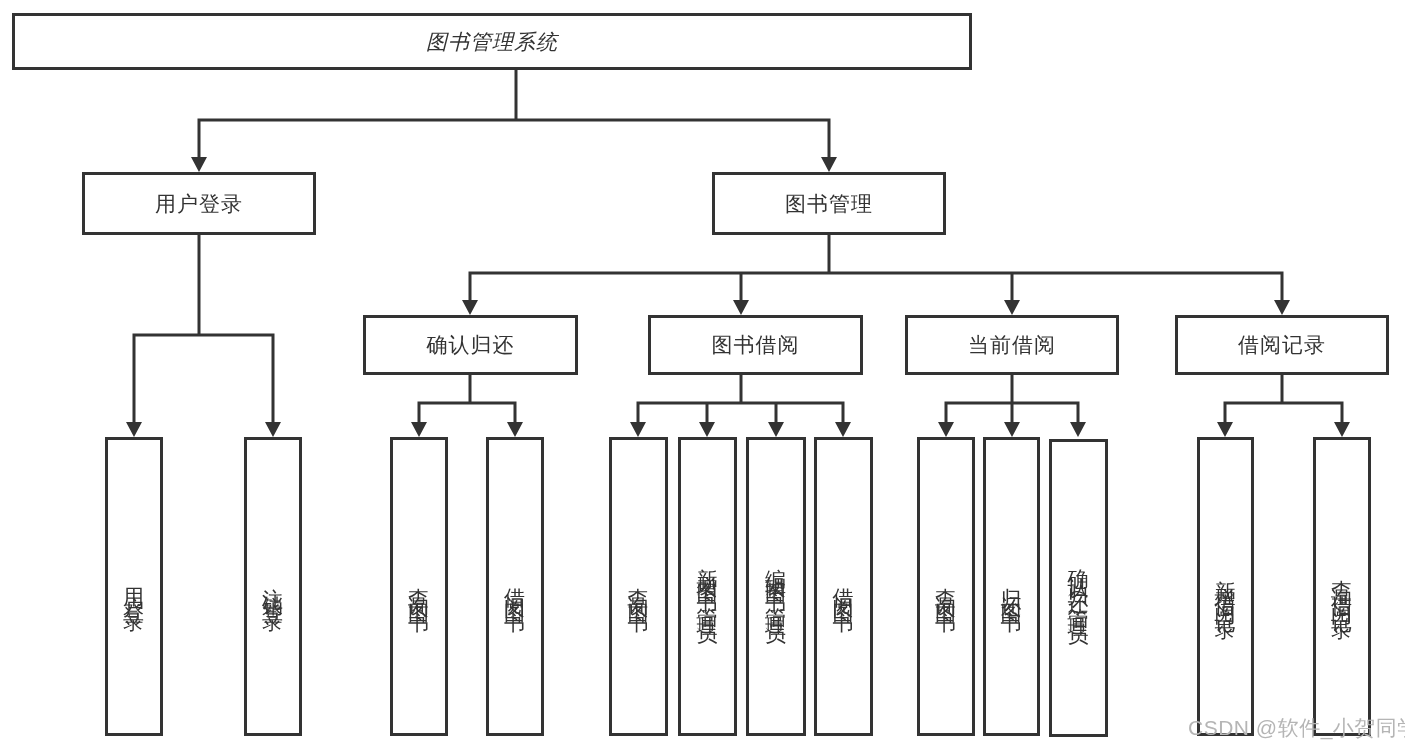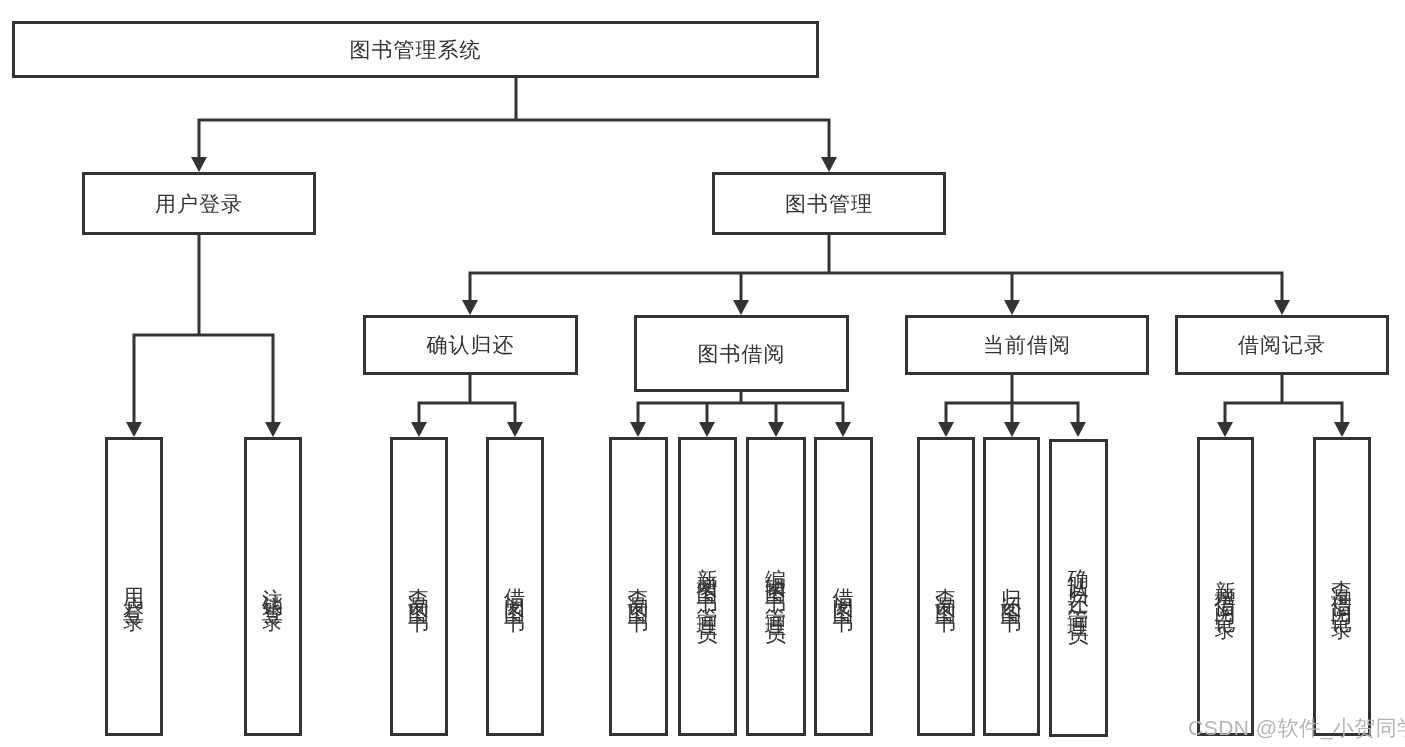--- a/index.html
+++ b/index.html
@@ -107,38 +107,38 @@
       <polygon points="768,422 784,422 776,437"></polygon>
       <polygon points="835,422 851,422 843,437"></polygon>
       <polygon points="938,422 954,422 946,437"></polygon>
       <polygon points="1004,422 1020,422 1012,437"></polygon>
       <polygon points="1070,422 1086,422 1078,437"></polygon>
       <polygon points="1217,422 1233,422 1225,437"></polygon>
       <polygon points="1334,422 1350,422 1342,437"></polygon>
     </g>
   </svg>
 
-  <div class="box hbox" style="left:12px; top:21px; width:807px; height:57px;">
+  <div class="box hbox" style="left:12px; top:13px; width:960px; height:57px;font-style:italic;">
     <span class="label">图书管理系统</span>
   </div>
 
   <div class="box hbox" style="left:82px; top:172px; width:234px; height:63px;">
     <span class="label">用户登录</span>
   </div>
   <div class="box hbox" style="left:712px; top:172px; width:234px; height:63px;justify-content:center;">
     <span class="label">图书管理</span>
   </div>
 
   <div class="box hbox" style="left:363px; top:315px; width:215px; height:60px;">
     <span class="label">确认归还</span>
   </div>
-  <div class="box hbox" style="left:634px; top:315px; width:215px; height:77px;">
+  <div class="box hbox" style="left:648px; top:315px; width:215px; height:60px;">
     <span class="label">图书借阅</span>
   </div>
-  <div class="box hbox" style="left:905px; top:315px; width:244px; height:60px;">
+  <div class="box hbox" style="left:905px; top:315px; width:214px; height:60px;">
     <span class="label">当前借阅</span>
   </div>
   <div class="box hbox" style="left:1175px; top:315px; width:214px; height:60px;">
     <span class="label">借阅记录</span>
   </div>
 
   <div class="box vbox" style="left:105px; top:437px; width:58px; height:299px;">
     <span class="label">用户登录</span>
   </div>
   <div class="box vbox" style="left:244px; top:437px; width:58px; height:299px;">

